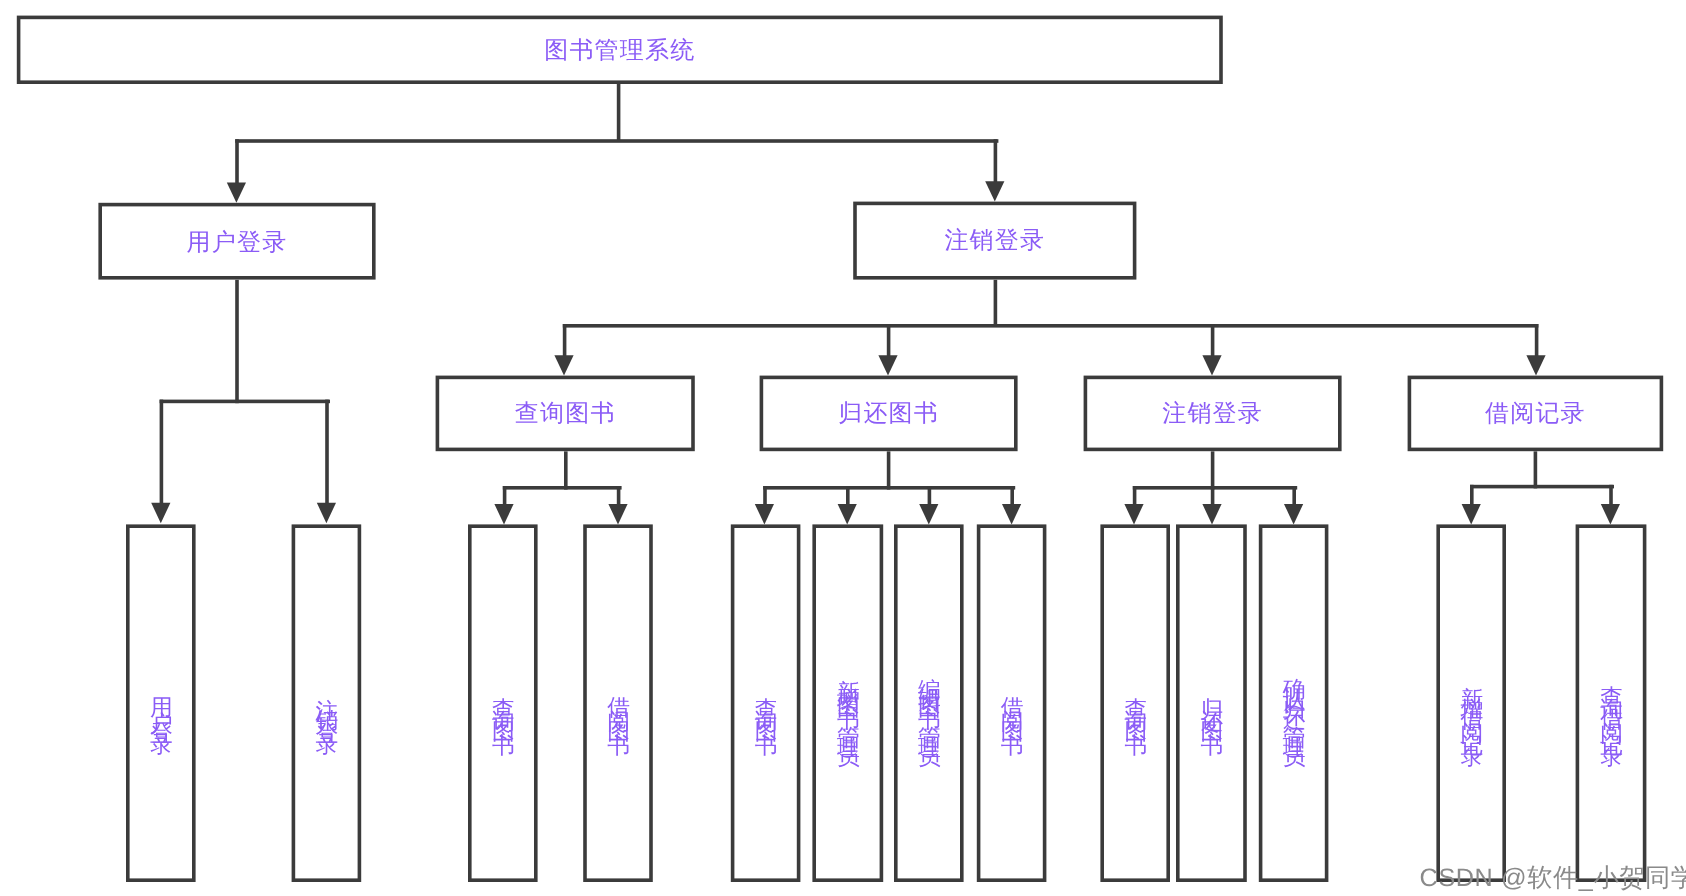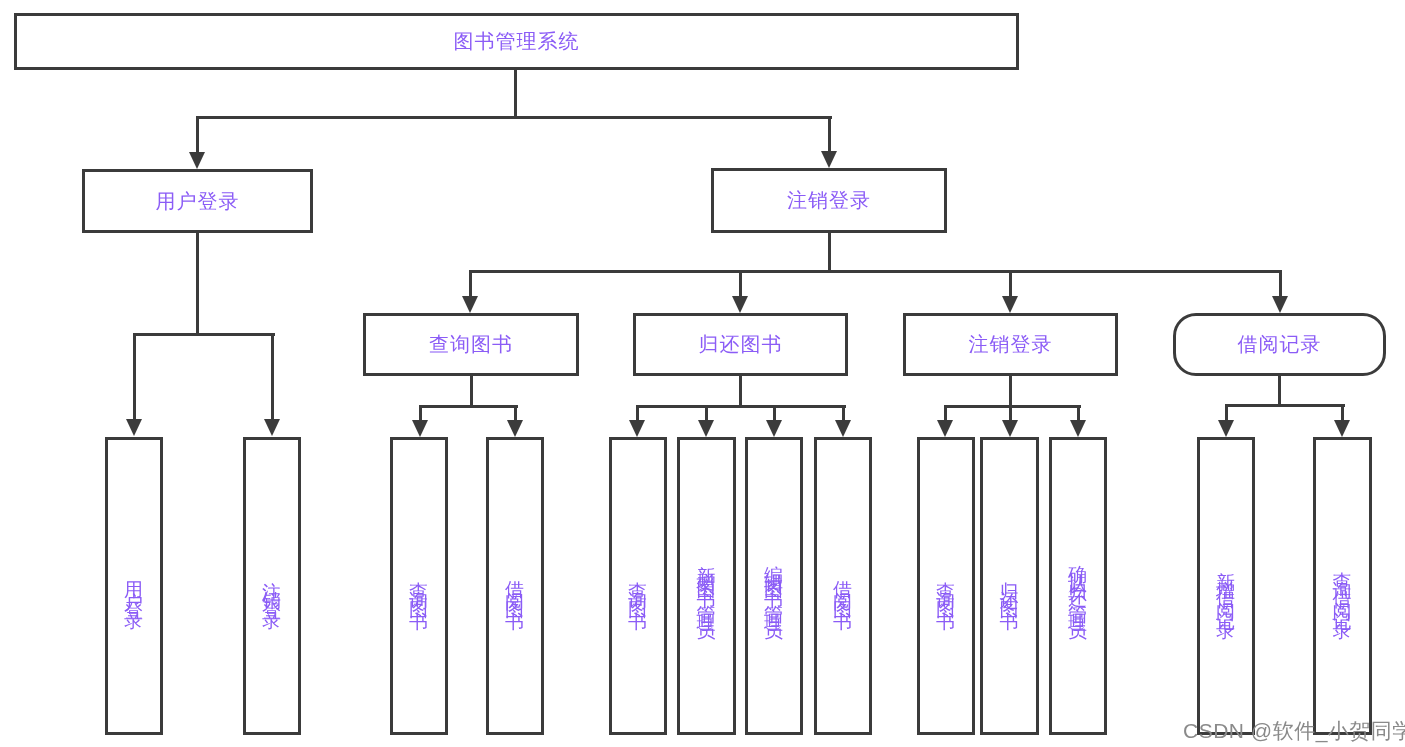--- a/index.html
+++ b/index.html
@@ -107,21 +107,21 @@
 
   <div class="box hbox" style="left:363px;top:313px;width:216px;height:63px;">
     <span>查询图书</span>
   </div>
   <div class="box hbox" style="left:633px;top:313px;width:215px;height:63px;">
     <span>归还图书</span>
   </div>
   <div class="box hbox" style="left:903px;top:313px;width:215px;height:63px;">
     <span>注销登录</span>
   </div>
-  <div class="box hbox" style="left:1173px;top:313px;width:213px;height:63px;border-radius:23px;">
+  <div class="box hbox" style="left:1173px;top:313px;width:213px;height:63px;">
     <span>借阅记录</span>
   </div>
 
   <div class="box" style="left:105px;top:437px;width:58px;height:298px;">
     <span class="vtext">用户登录</span>
   </div>
   <div class="box" style="left:243px;top:437px;width:58px;height:298px;">
     <span class="vtext">注销登录</span>
   </div>
 

